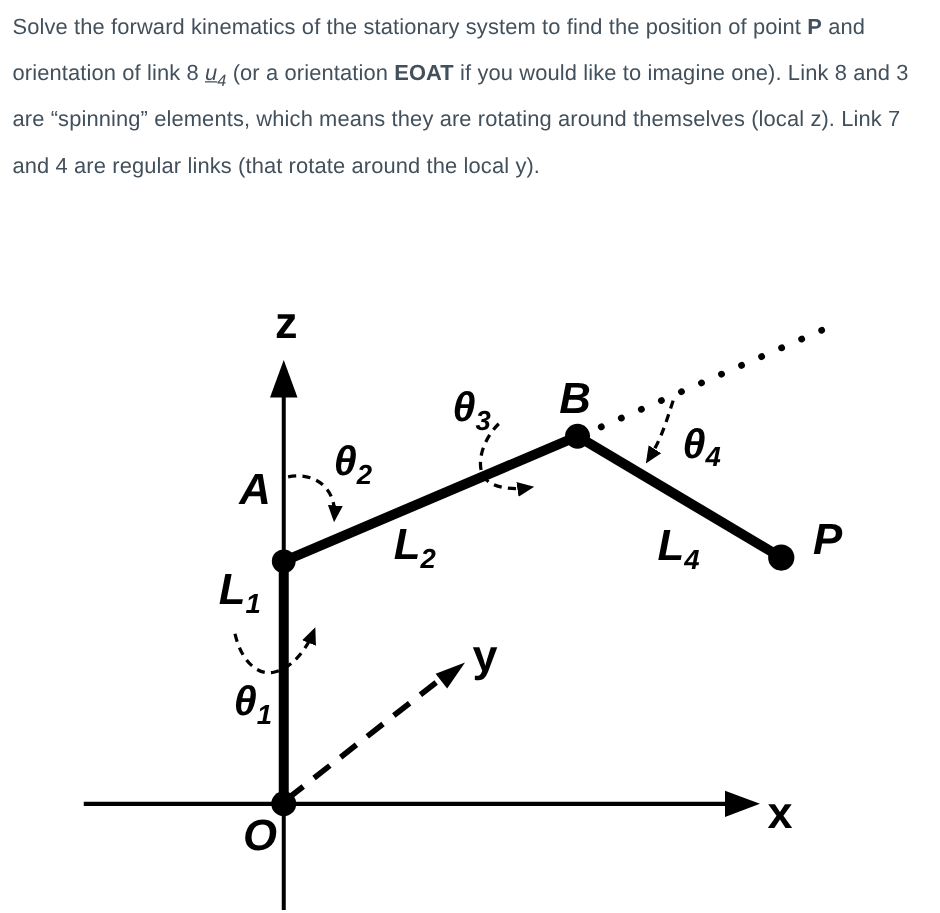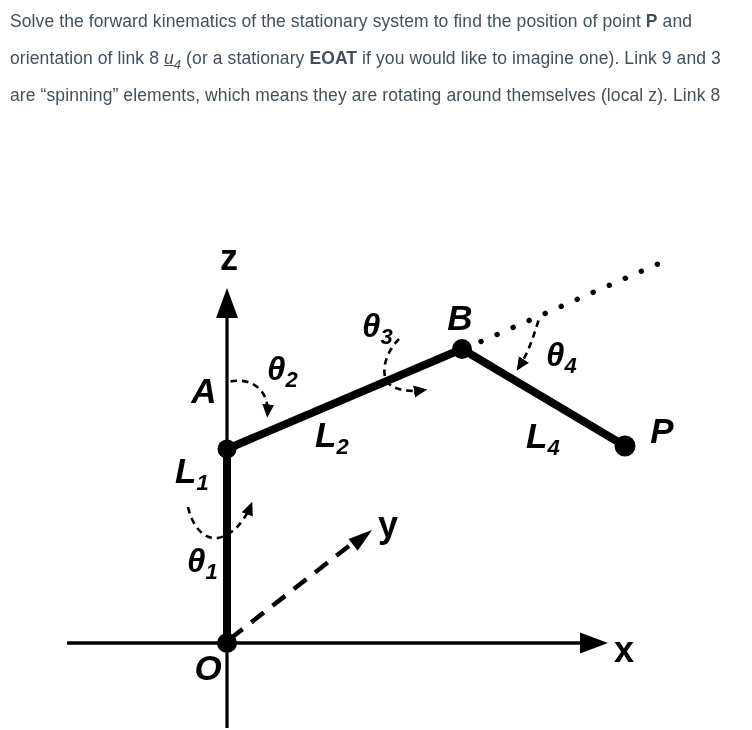--- a/index.html
+++ b/index.html
@@ -40,23 +40,23 @@
   .sub-small    { font-size: 22px; }
   .ink-line  { stroke: #000000; fill: none; }
   .ink-fill  { fill: #000000; stroke: none; }
   .arc { stroke: #000000; fill: none; stroke-width: 2.6; stroke-dasharray: 6.5 5; }
 </style>
 </head>
 <body>
 
 <div class="problem">
   <p style="margin:0"><span>Solve the forward kinematics of the stationary system to find the position of point </span><b>P</b><span> and</span><br>
-  <span>orientation of link 8 </span><span class="uvar"><span>u</span><sub>4</sub></span><span> (or a stationary </span><b>EOAT</b><span> if you would like to imagine one). Link 9 and 3</span><br>
-  <span>are “spinning” elements, which means they are rotating around themselves (local z). Link 8</span><br>
-  </p>
+  <span>orientation of link 8 </span><span class="uvar"><span>u</span><sub>4</sub></span><span> (or a orientation </span><b>EOAT</b><span> if you would like to imagine one). Link 8 and 3</span><br>
+  <span>are “spinning” elements, which means they are rotating around themselves (local z). Link 7</span><br>
+  <span>and 4 are regular links (that rotate around the local y).</span></p>
 </div>
 
 <div class="diagram-wrap">
 <svg width="752" height="580" viewBox="0 0 752 580" xmlns="http://www.w3.org/2000/svg">
   <defs>
     <marker id="ah" viewBox="0 0 10 10" refX="7.5" refY="5" markerWidth="5.2" markerHeight="5.2" orient="auto">
       <path d="M 0 0.6 L 10 5 L 0 9.4 z" fill="#000000"></path>
     </marker>
   </defs>
 

